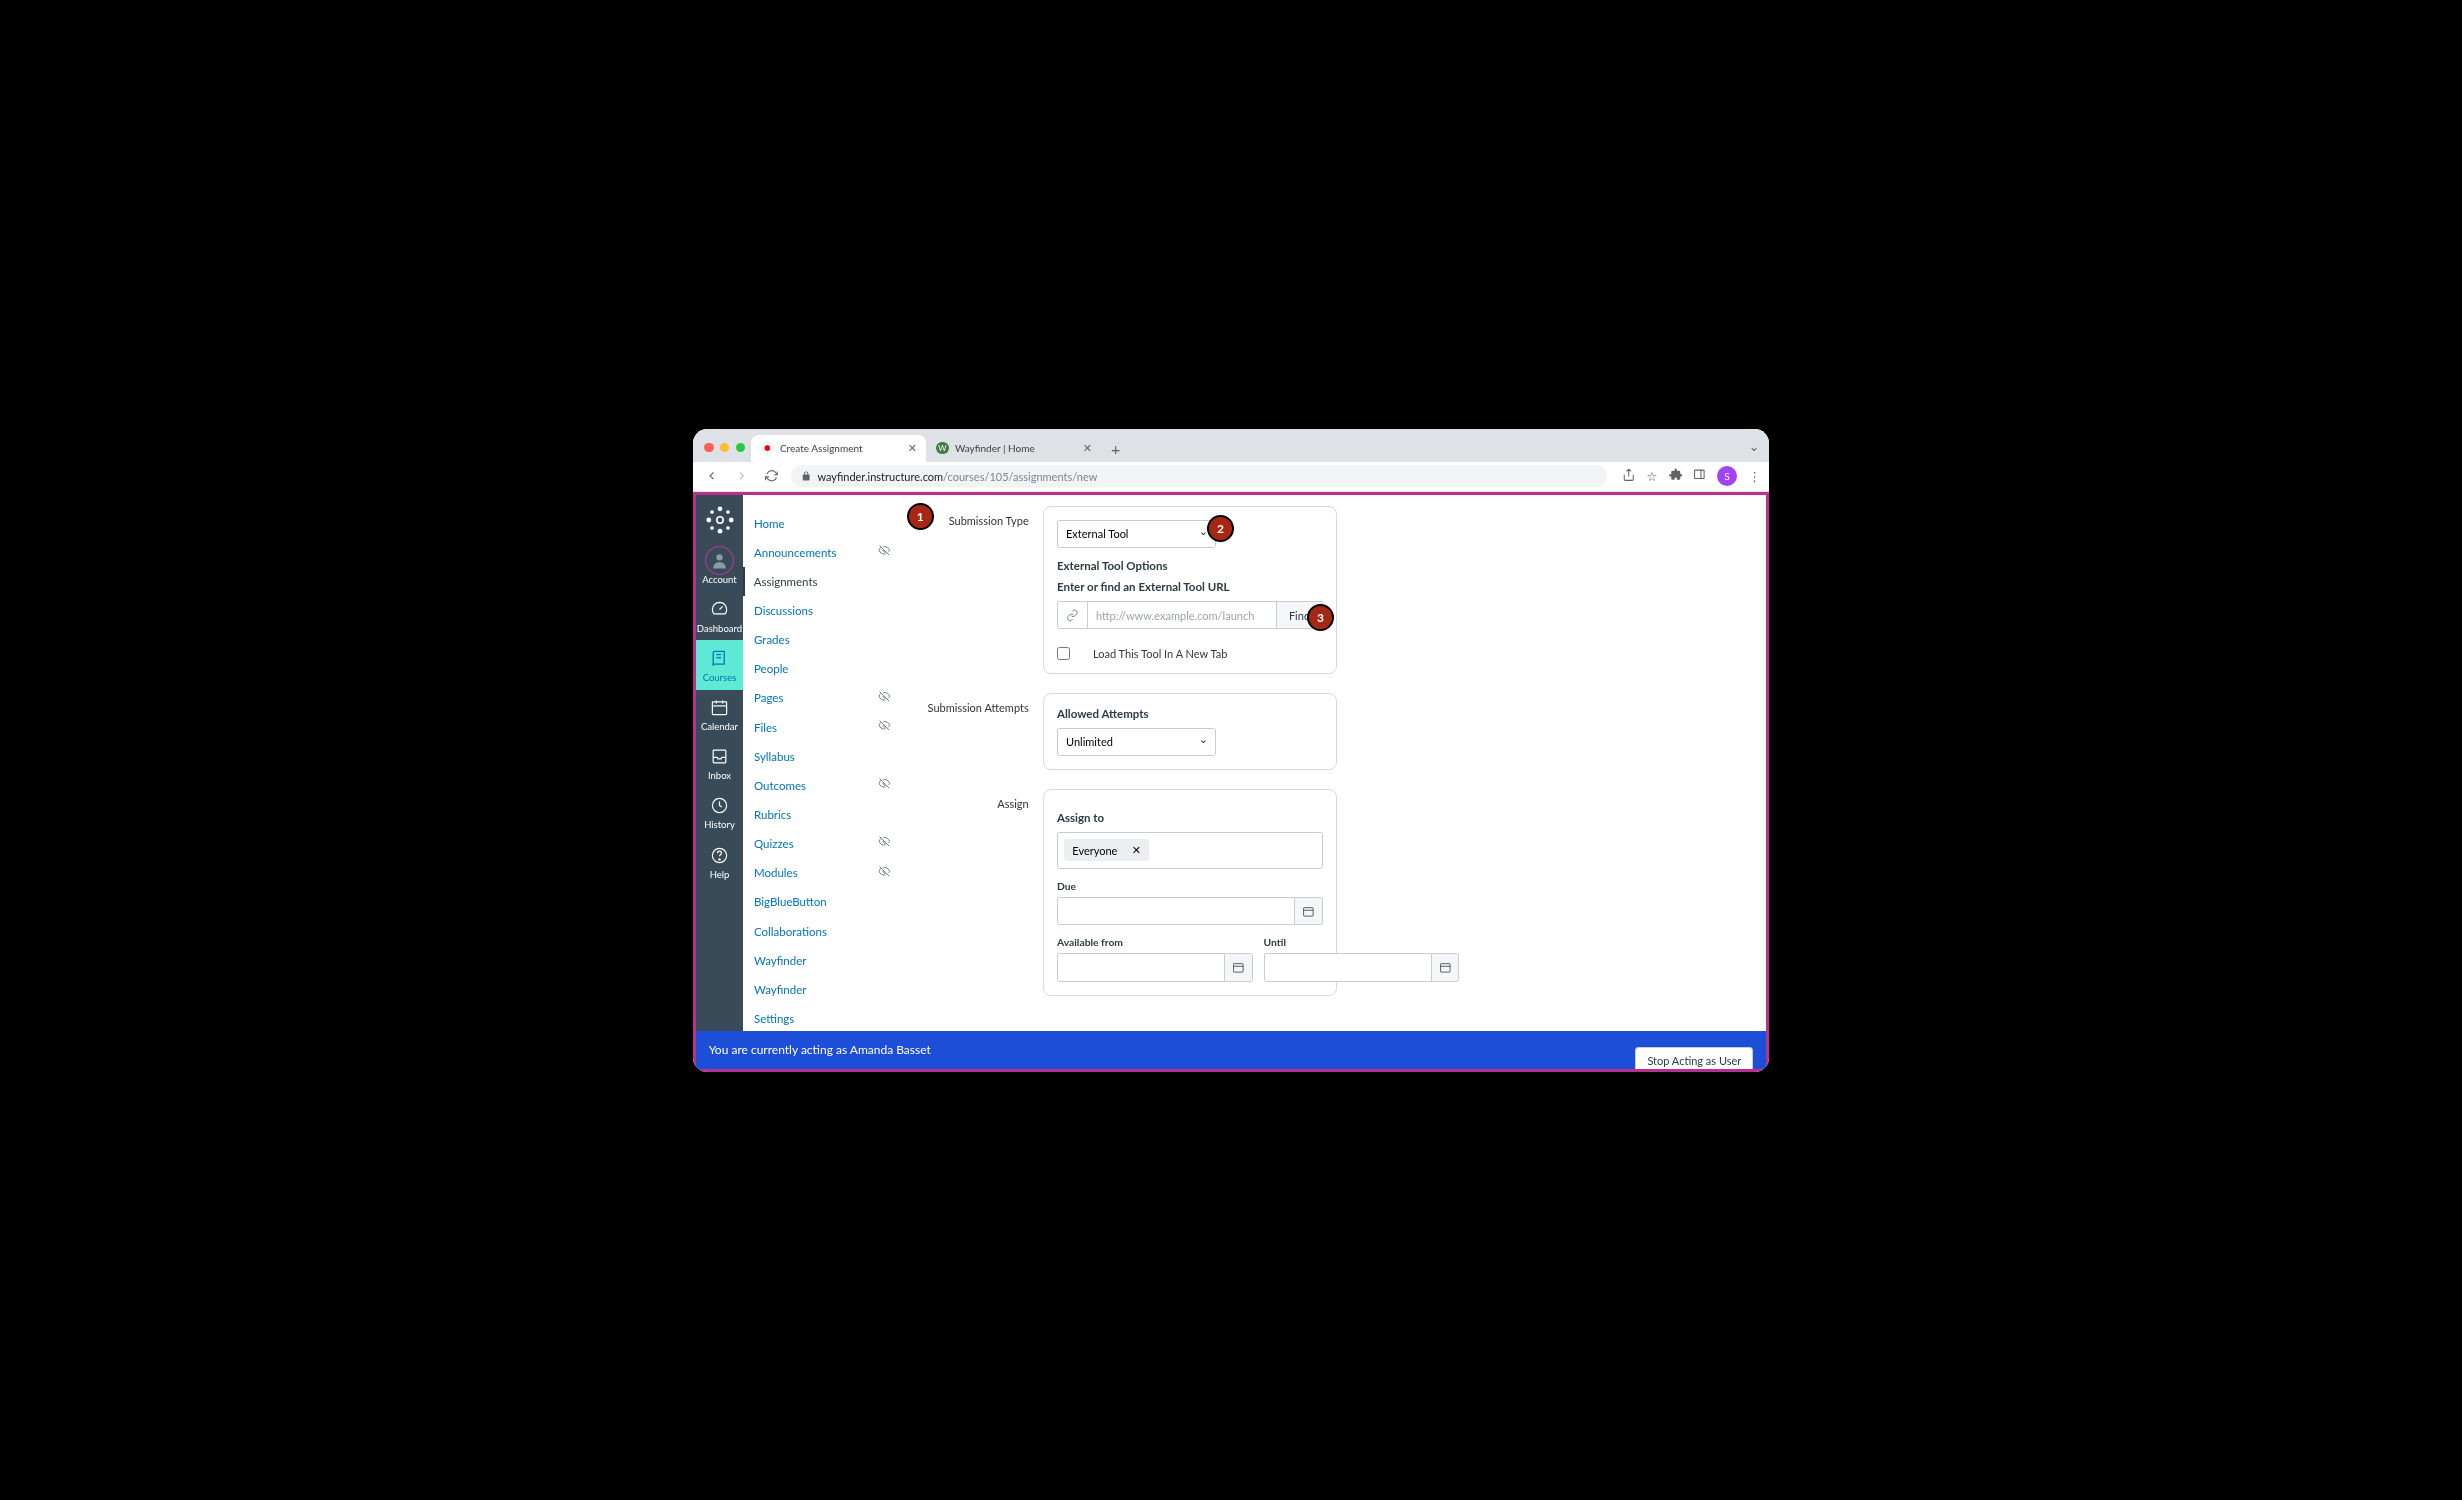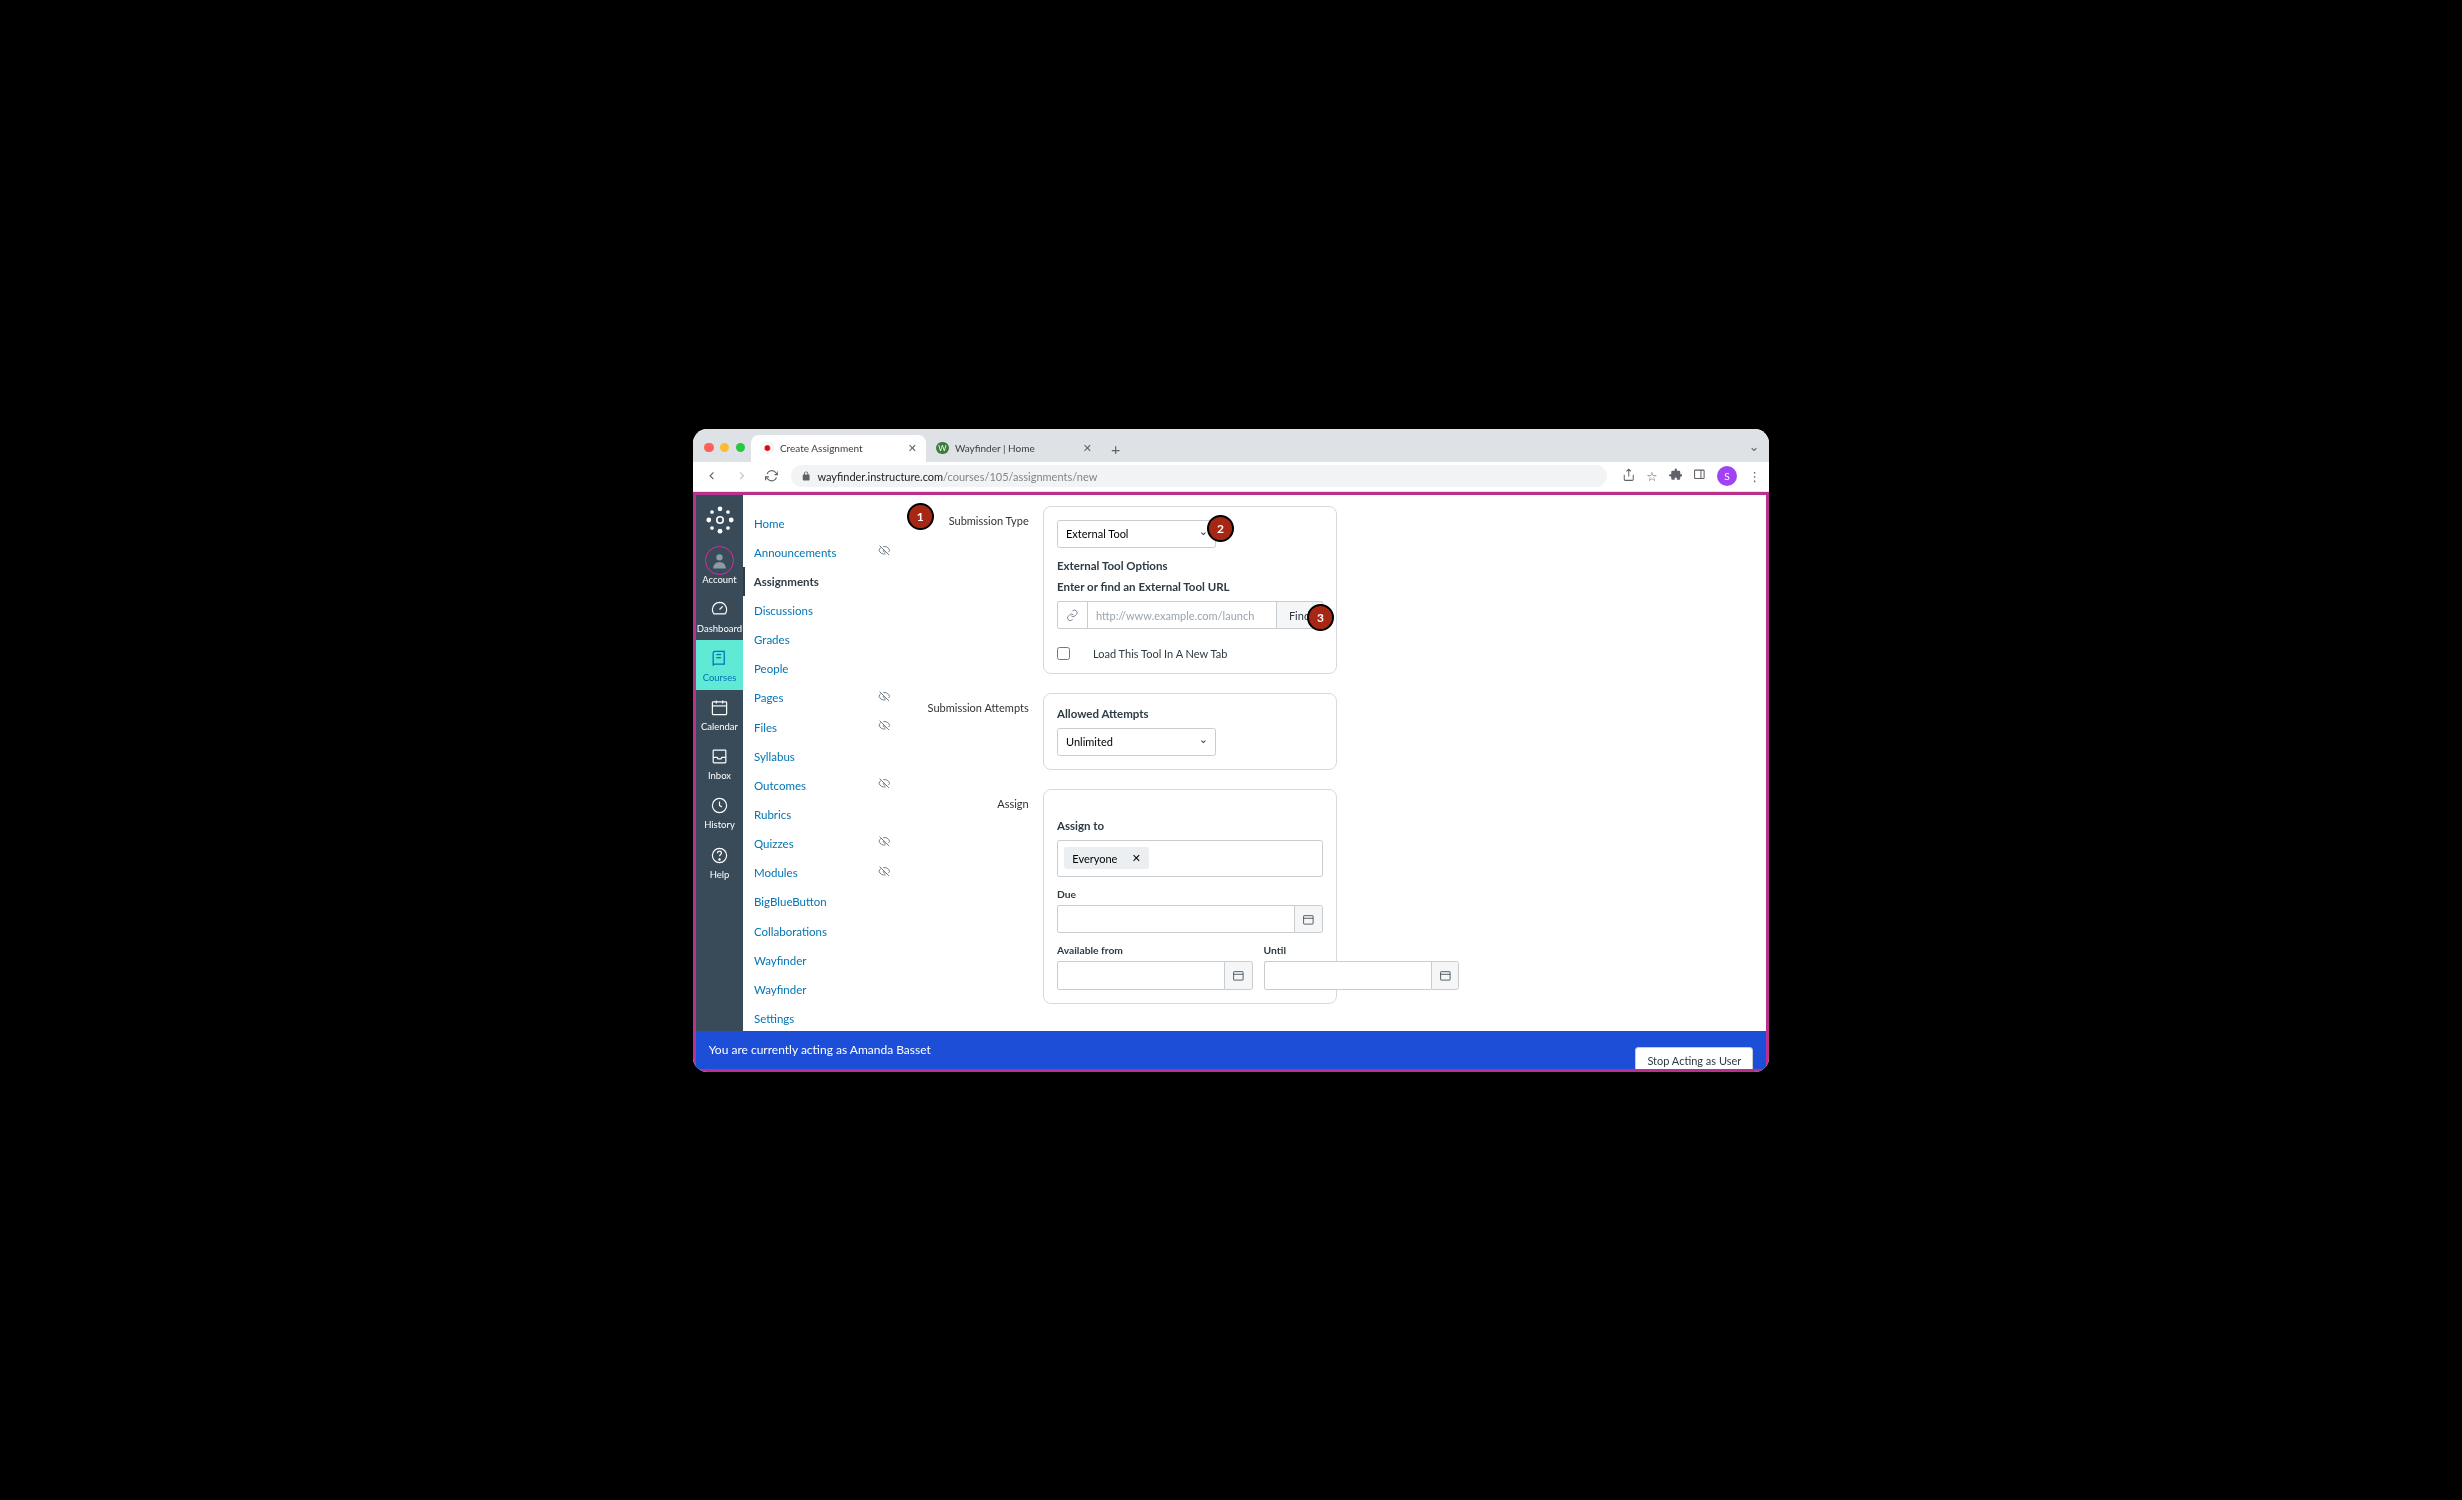--- a/index.html
+++ b/index.html
@@ -29,21 +29,21 @@
 .app-body{flex:1;display:flex;overflow:hidden;}
 .global-nav{width:47px;background:#394b58;display:flex;flex-direction:column;align-items:center;padding-top:9.5px;}
 .gnav-item{width:100%;text-align:center;padding:8px 0 6.3px;color:#fff;font-size:9.5px;}
 .gnav-item.active{background:#5eead4;color:#0374B5;}
 .gnav-icon{height:20.6px;display:flex;align-items:center;justify-content:center;margin-bottom:3.2px;}
 .gnav-icon svg{width:19px;height:19px;}
 .gnav-logo{width:32px;height:32px;margin-bottom:6.3px;position:relative;}
 .gnav-avatar{width:28.6px;height:28.6px;border-radius:50%;border:1.6px solid #cc3399;display:flex;align-items:center;justify-content:center;}
 .course-nav{width:159px;background:#fff;padding:14.3px 0;}
 .cn-item{display:flex;align-items:center;padding:4.8px 11px;font-size:11.5px;color:#0374B5;cursor:pointer;line-height:1.7;}
-.cn-item.active{color:#2d3b45;font-weight:700;border-left:2.4px solid #2d3b45;padding-left:8.7px;}
+.cn-item.active{color:#2d3b45;font-weight:400;border-left:2.4px solid #2d3b45;padding-left:8.7px;}
 .cn-hidden{margin-left:auto;color:#6a7883;}
 .content{flex:1;overflow:auto;padding:11px 22px 32px;position:relative;}
 .form-row{display:flex;align-items:flex-start;margin-bottom:19px;}
 .form-label{width:119px;text-align:right;padding-right:14.3px;font-size:11px;color:#333;padding-top:8px;}
 .form-body{flex:1;max-width:294px;}
 .panel{border:0.8px solid #d6d9dc;border-radius:8px;padding:13px;}
 .sel{width:159px;height:28.6px;border:0.8px solid #c7cdd1;border-radius:2.4px;padding:0 8px;font-size:11px;background:#fff;appearance:none;position:relative;}
 .sel-wrap{position:relative;display:inline-block;}
 .sel-wrap::after{content:"⌄";position:absolute;right:8px;top:4.8px;color:#333;pointer-events:none;font-size:11px;}
 .subhead{font-weight:700;font-size:11.5px;color:#2d3b45;margin:12.7px 0 8px;}
@@ -344,21 +344,21 @@
                 </select>
               </div>
             </div>
           </div>
         </div>
 
         <div class="form-row">
           <div class="form-label">Assign</div>
           <div class="form-body">
             <div class="panel">
-              <div class="subhead" style="margin-top:16px;">Assign to</div>
+              <div class="subhead" style="margin-top:8px;">Assign to</div>
               <div class="assign-box">
                 <div class="tag" style="margin-top:0;">
                   <span>Everyone</span>
                   <span>✕</span>
                 </div>
               </div>
               <div class="date-lbl" style="margin-top:11px;">Due</div>
               <div class="date-wrap">
                 <input class="date-input" style="">
                 <div class="date-btn">

